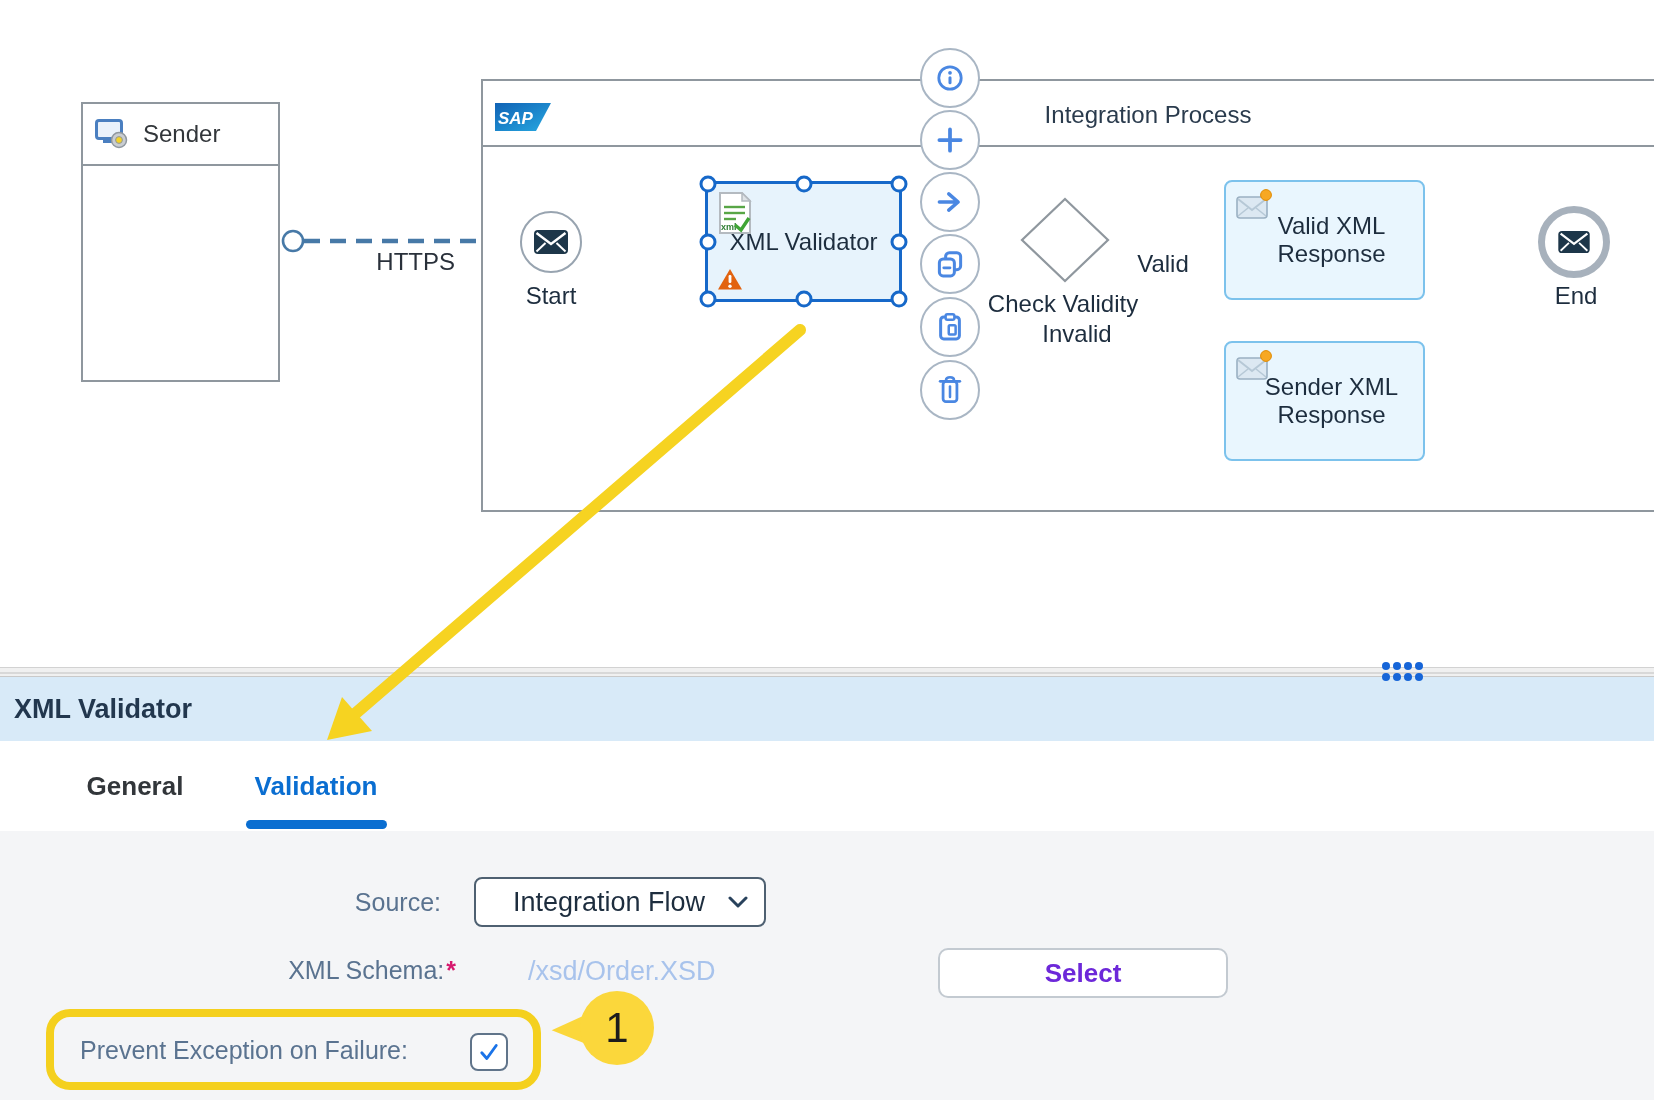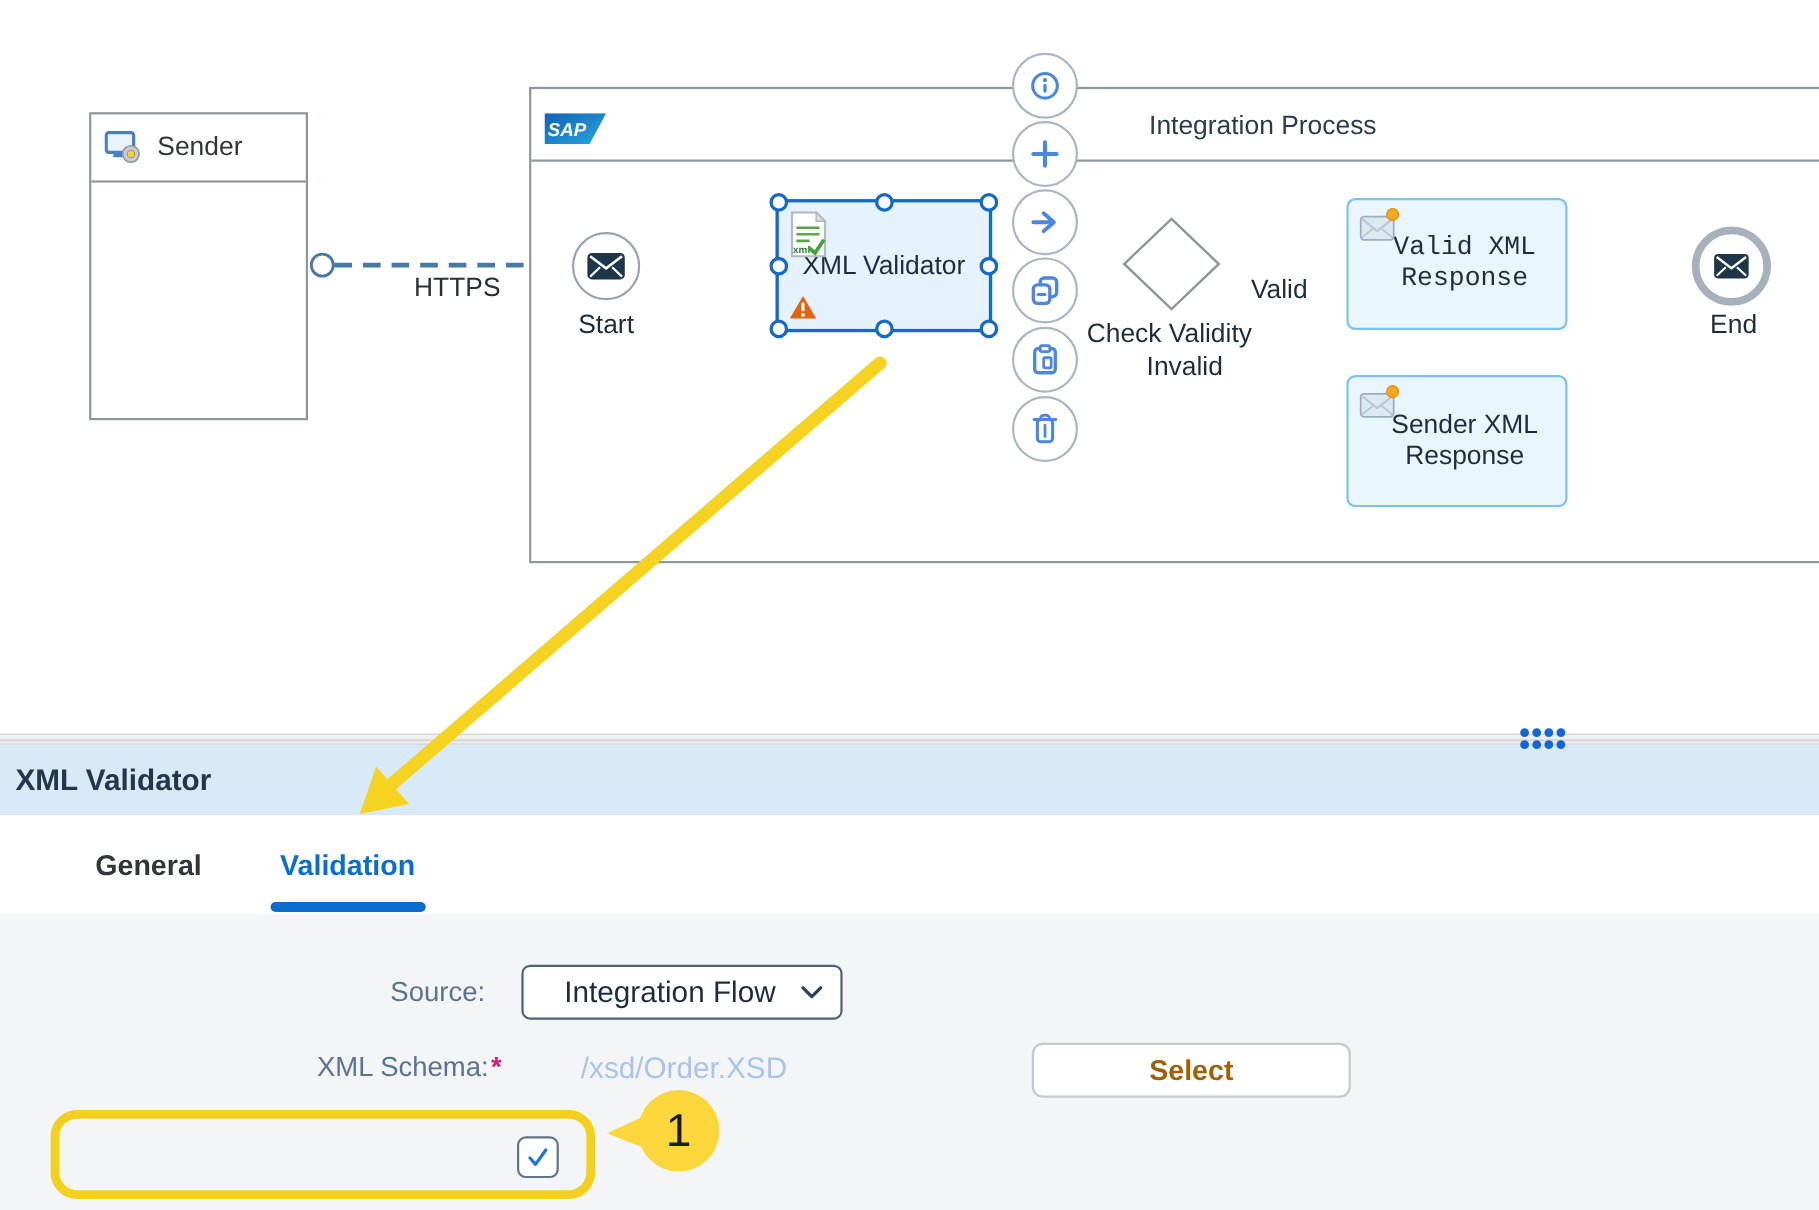--- a/index.html
+++ b/index.html
@@ -28,21 +28,21 @@
   .tab{position:absolute;top:30px;font-size:26px;font-weight:bold;text-align:center;cursor:default;}
   .tab.general{left:75px;width:120px;color:#32363a;}
   .tab.validation{left:236px;width:160px;color:#0a6ed1;}
   #tab-underline{position:absolute;left:246px;top:79px;width:141px;height:9px;background:#0a6ed1;border-radius:5px;}
   #form{position:absolute;left:0;top:831px;width:1654px;height:269px;background:#f4f5f7;}
   .form-label{position:absolute;font-size:25px;color:#5a7390;}
   .req{color:#d6186e;font-weight:bold;padding-left:2px;}
   #source-select{position:absolute;left:474px;top:46px;width:292px;height:50px;background:#fff;border:2px solid #4e6071;border-radius:8px;box-sizing:border-box;display:flex;align-items:center;justify-content:space-between;padding:0 16px 0 18px;}
   #source-select .val{font-size:27px;color:#1d2d3e;margin-left:19px;}
   #schema-value{position:absolute;left:528px;top:125px;font-size:27px;color:#a8c3ec;}
-  #select-btn{position:absolute;left:938px;top:117px;width:290px;height:50px;background:#fff;border:2px solid #c3cad1;border-radius:10px;box-sizing:border-box;display:flex;align-items:center;justify-content:center;font-size:26px;font-weight:bold;color:#a16207;}
+  #select-btn{position:absolute;left:938px;top:117px;width:290px;height:50px;background:#fff;border:2px solid #c3cad1;border-radius:10px;box-sizing:border-box;display:flex;align-items:center;justify-content:center;font-size:26px;font-weight:bold;color:#6d28d9;}
   #checkbox{position:absolute;left:470px;top:202px;width:38px;height:38px;background:#fff;border:2px solid #60748a;border-radius:8px;box-sizing:border-box;display:flex;align-items:center;justify-content:center;}
   
   #hl-box{position:absolute;left:46px;top:1009px;width:495px;height:81px;border:8px solid #f4d01e;border-radius:24px;box-sizing:border-box;z-index:60;pointer-events:none;}
   #callout{position:absolute;left:580px;top:991px;width:74px;height:74px;border-radius:50%;background:#fbd73b;display:flex;align-items:center;justify-content:center;font-size:42px;color:#1c1c1c;z-index:61;}
   #callout-tail{position:absolute;left:552px;top:1014px;width:0;height:0;border-right:42px solid #fbd73b;border-top:14px solid transparent;border-bottom:22px solid transparent;transform:rotate(-6deg);z-index:60;}
   #anno-svg{position:absolute;left:0;top:0;width:1654px;height:1100px;z-index:59;pointer-events:none;}
 </style>
 </head>
 <body>
 
@@ -189,21 +189,21 @@
     <div class="abs node-label" style="left:1128px;top:250px;width:70px;">Valid</div>
 
     <div class="task" style="left:1224px;top:180px;width:201px;height:120px;background:#e9f6fe;border:2px solid #7cc2ec;">
       <svg class="abs" width="38" height="32" viewBox="0 0 38 32" style="left:9px;top:7px;">
         <rect x="2" y="8" width="30" height="21" rx="3" fill="#dce8f2" stroke="#9ab0c2" stroke-width="1.6"></rect>
         <polyline points="3,10 17,21 31,10" fill="none" stroke="#b6c8d6" stroke-width="2"></polyline>
         <polyline points="3,27 13,19" fill="none" stroke="#b6c8d6" stroke-width="1.6"></polyline>
         <polyline points="31,27 21,19" fill="none" stroke="#b6c8d6" stroke-width="1.6"></polyline>
         <circle cx="31" cy="6" r="5.4" fill="#f7a823" stroke="#e08a00" stroke-width="1"></circle>
       </svg>
-      <div class="node-label" style="padding-left:14px;font-family:Liberation Mono, monospace;">
+      <div class="node-label" style="padding-left:14px;">
         <div>Valid XML</div>
         <div>Response</div>
       </div>
     </div>
 
     <div class="task" style="left:1224px;top:341px;width:201px;height:120px;background:#e9f6fe;border:2px solid #7cc2ec;">
       <svg class="abs" width="38" height="32" viewBox="0 0 38 32" style="left:9px;top:7px;">
         <rect x="2" y="8" width="30" height="21" rx="3" fill="#dce8f2" stroke="#9ab0c2" stroke-width="1.6"></rect>
         <polyline points="3,10 17,21 31,10" fill="none" stroke="#b6c8d6" stroke-width="2"></polyline>
         <polyline points="3,27 13,19" fill="none" stroke="#b6c8d6" stroke-width="1.6"></polyline>
@@ -266,20 +266,21 @@
     </div>
 
     <div class="form-label" style="left:180px;top:125px;width:276px;text-align:right;">
       <span>XML Schema:</span><span class="req">*</span>
     </div>
     <div id="schema-value">/xsd/Order.XSD</div>
     <div id="select-btn">
       <span>Select</span>
     </div>
 
+    <div class="form-label" style="left:80px;top:205px;">Prevent Exception on Failure:</div>
     <div id="checkbox">
       <svg width="26" height="26" viewBox="0 0 36 36">
         <polyline points="8,19 15,27 28,9" fill="none" stroke="#1a73e8" stroke-width="4" stroke-linecap="round" stroke-linejoin="round"></polyline>
       </svg>
     </div>
   </div>
 
   <svg id="anno-svg" viewBox="0 0 1654 1100">
     <line x1="800" y1="330" x2="356" y2="713" stroke="#f6d321" stroke-width="12" stroke-linecap="round"></line>
     <polygon points="327,740 342,697 372,731" fill="#f6d321"></polygon>

